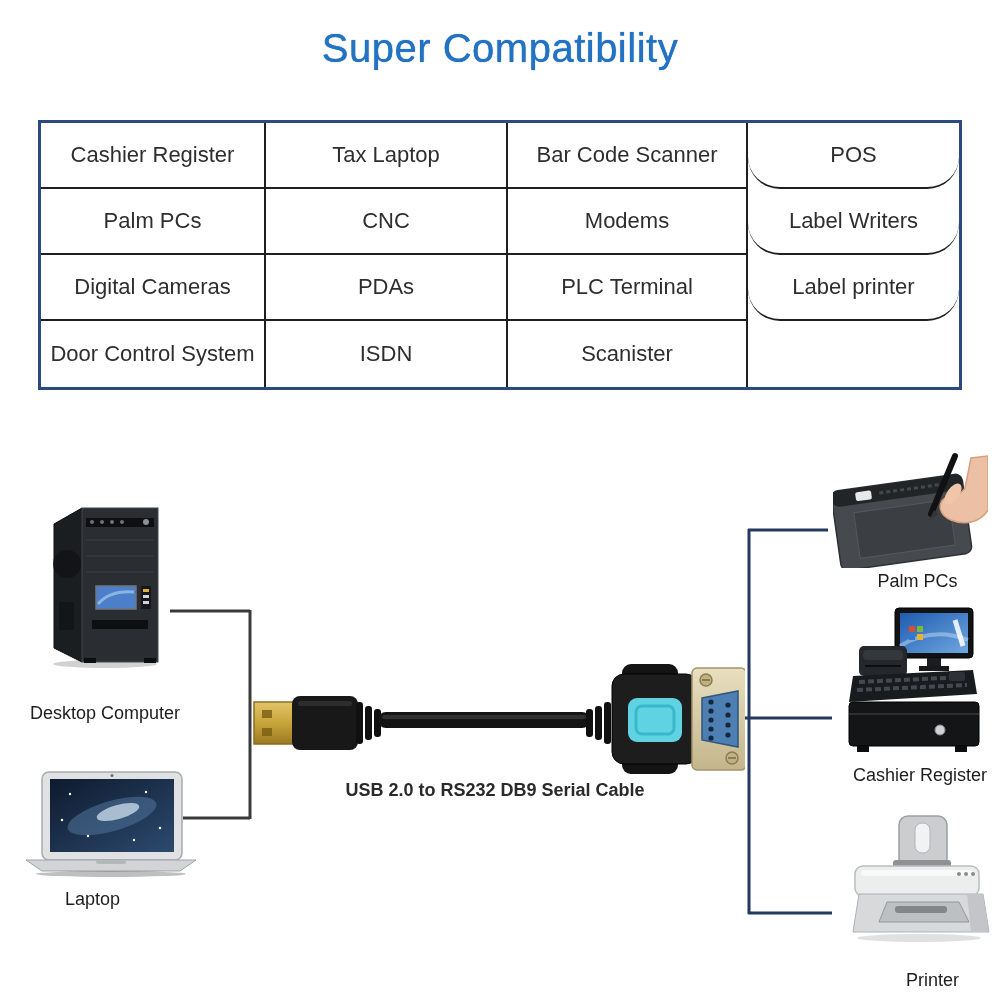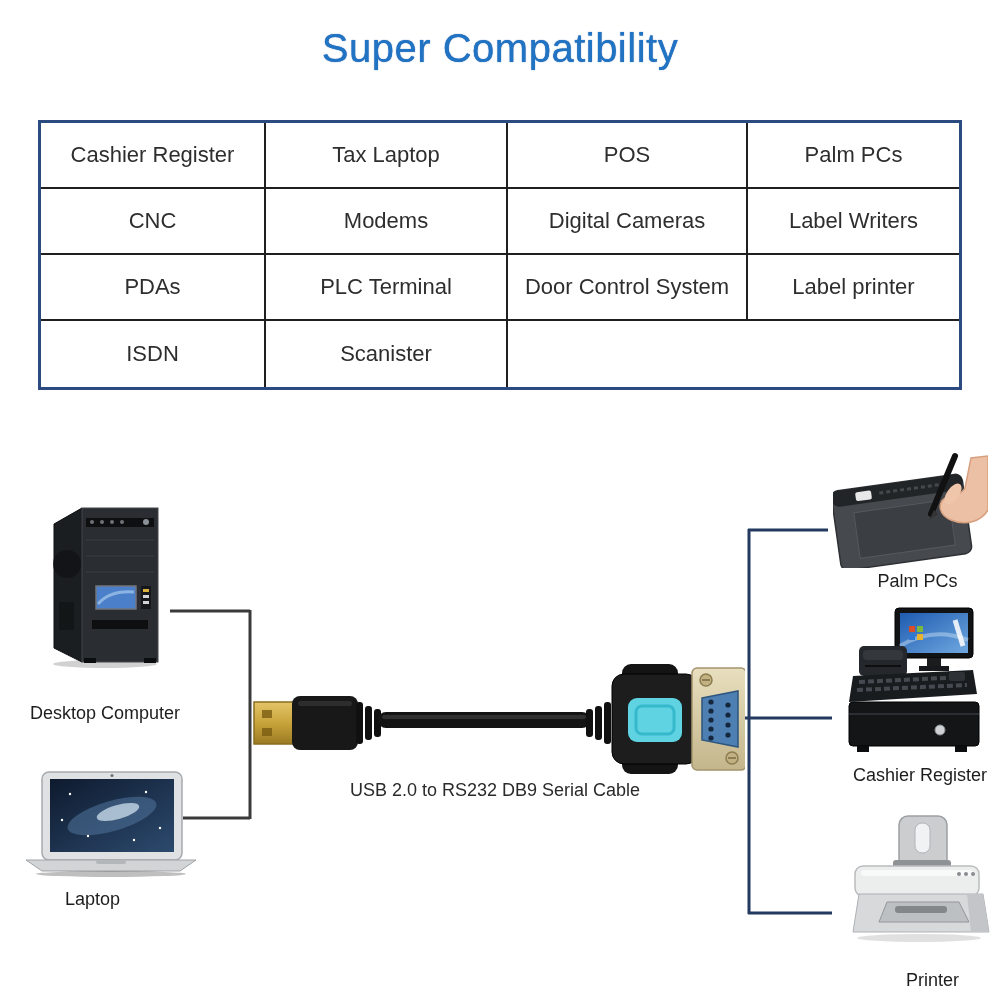--- a/index.html
+++ b/index.html
@@ -21,53 +21,54 @@
     grid-template-columns:225px 242px 240px 211px;
     grid-template-rows:repeat(4, 1fr);
     background:#ffffff;
   }
   .cell {
     display:flex; align-items:center; justify-content:center;
     text-align:center; font-size:22px; color:#2e2e2e;
     line-height:1.12; white-space:pre-line; padding:0 2px;
     border-right:2px solid #1f1f1f; border-bottom:2px solid #1f1f1f;
   }
-  .cell:nth-child(4n) { border-right:none; }
+  .cell:nth-child(4n) { border-right:none;border-radius:32px; }
   .cell:nth-child(n+13) { border-bottom:none; }
   .lines { position:absolute; left:0; top:0; width:1000px; height:1000px; z-index:1; }
   .device { position:absolute; z-index:2; }
   .dev-label {
     position:absolute; z-index:3; text-align:center;
     font-size:18px; color:#1d1d1d;
   }
   .cable-label {
     position:absolute; z-index:3; left:280px; top:780px; width:430px;
-    text-align:center; font-size:18px; color:#2a2a2a;
+    text-align:center; font-size:18px; color:#2a2a2a;font-weight:bold;
   }
 </style>
 </head>
 <body>
 
 <div class="page">
 
   <h1 class="title">Super Compatibility</h1>
 
   <div class="compat-table">
     <div class="cell">Cashier Register</div>
     <div class="cell">Tax Laptop</div>
+    <div class="cell">Bar Code Scanner</div>
     <div class="cell">POS</div>
     <div class="cell">Palm PCs</div>
     <div class="cell">CNC</div>
     <div class="cell">Modems</div>
+    <div class="cell">Label Writers</div>
     <div class="cell">Digital Cameras</div>
-    <div class="cell">Label Writers</div>
     <div class="cell">PDAs</div>
     <div class="cell">PLC Terminal</div>
+    <div class="cell">Label printer</div>
     <div class="cell">Door Control System</div>
-    <div class="cell">Label printer</div>
     <div class="cell">ISDN</div>
     <div class="cell">Scanister</div>
   </div>
 
   <svg class="lines" viewBox="0 0 1000 1000">
     <g stroke="#3a3a3a" stroke-width="3" fill="none">
       <path d="M170,611 H250"></path>
       <path d="M250,610 V819"></path>
       <path d="M183,818 H250"></path>
     </g>

